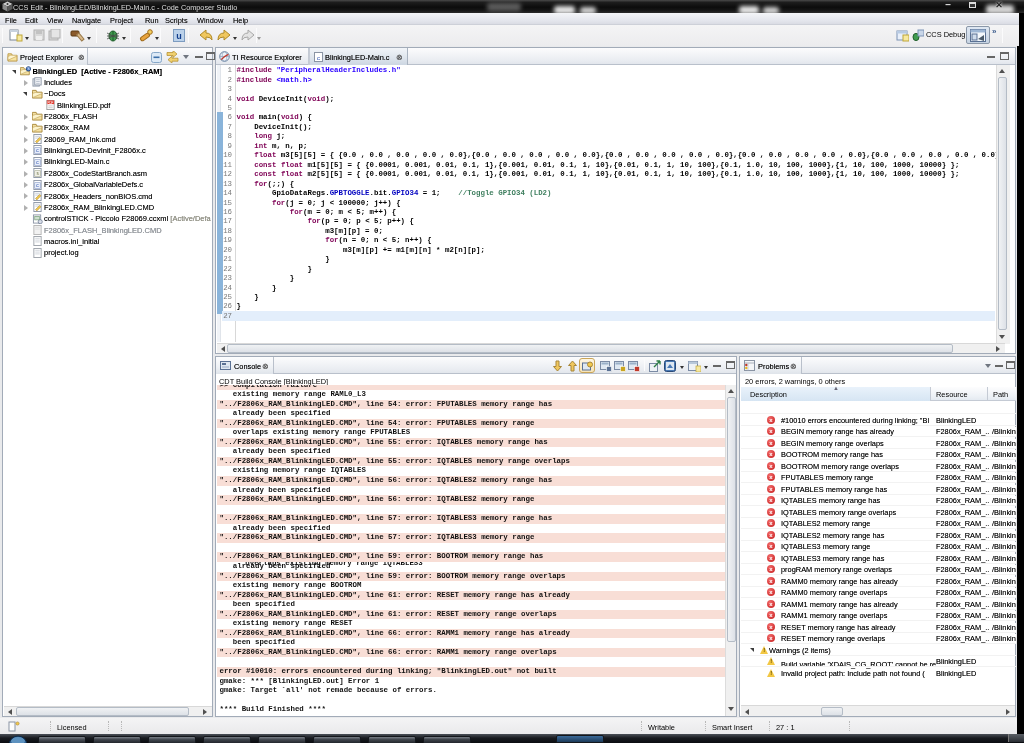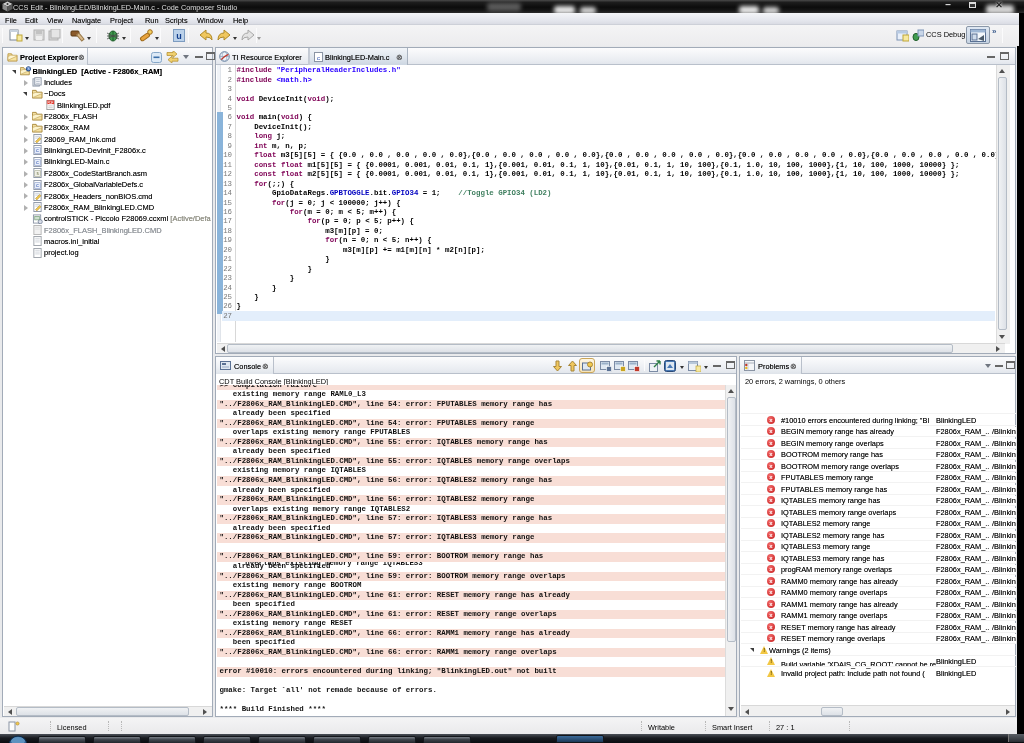--- a/index.html
+++ b/index.html
@@ -172,21 +172,21 @@
 <div class="tsep" style="left:1002px"></div>
 </div>
 <div class="abs" style="left:0;top:46px;width:1017px;height:672px;background:#e9eaec"></div>
 <div class="panel" style="left:2px;top:47px;width:211px;height:670px">
 <div class="tabrow"></div>
 <div class="tab tabsel" style="left:0;width:85px">
 <svg class="abs" style="left:4px;top:4px" width="11" height="10" viewBox="0 0 12 11">
 <path d="M1 3 L1 10 L11 10 L11 4 L6 4 L5 2 L1 2 Z" fill="#f6e3a1" stroke="#b89440"></path>
 <path d="M1 5 L4 3.5 L11 3.5 L11 4.5 L1 9 Z" fill="#fdf4cf" stroke="#b89440" stroke-width="0.6"></path>
       </svg>
-<span class="abs" style="left:17px;top:4.5px;font-weight:bold;font-size:7.5px">Project Explorer</span>
+<span class="abs" style="left:17px;top:4.5px;font-weight:normal;font-size:7.5px">Project Explorer</span>
 <span class="abs tabx" style="left:75px;top:4.5px">⊗</span>
 </div>
 <svg class="abs" style="left:148px;top:4px" width="11" height="11" viewBox="0 0 11 11">
 <rect x="0.5" y="0.5" width="10" height="10" rx="2" fill="#dce9f6" stroke="#86a7c8"></rect>
 <rect x="2.5" y="4.5" width="6" height="1.6" fill="#3a6ea8"></rect>
     </svg>
 <svg class="abs" style="left:163px;top:3px" width="13" height="12" viewBox="0 0 13 12">
 <path d="M2 2 L8 2 L8 0 L12 3.5 L8 7 L8 5 L2 5 Z" fill="#f0d070" stroke="#b08a28" stroke-width="0.7" transform="translate(-1,-0.5)"></path>
 <path d="M11 7 L5 7 L5 5 L1 8.5 L5 12 L5 10 L11 10 Z" fill="#f0d070" stroke="#b08a28" stroke-width="0.7" transform="translate(1,0.2)"></path>
     </svg>
@@ -508,37 +508,37 @@
 <div class="cline mono" style="top:24.150000000000002px;padding-left:2.5px">   already been specified</div>
 <div class="cline mono cpink" style="top:33.7px;padding-left:2.5px">"../F2806x_RAM_BlinkingLED.CMD", line 54: error: FPUTABLES memory range</div>
 <div class="cline mono" style="top:43.25px;padding-left:2.5px">   overlaps existing memory range FPUTABLES</div>
 <div class="cline mono cpink" style="top:52.8px;padding-left:2.5px">"../F2806x_RAM_BlinkingLED.CMD", line 55: error: IQTABLES memory range has</div>
 <div class="cline mono" style="top:62.349999999999994px;padding-left:2.5px">   already been specified</div>
 <div class="cline mono cpink" style="top:71.89999999999999px;padding-left:2.5px">"../F2806x_RAM_BlinkingLED.CMD", line 55: error: IQTABLES memory range overlaps</div>
 <div class="cline mono" style="top:81.44999999999999px;padding-left:2.5px">   existing memory range IQTABLES</div>
 <div class="cline mono cpink" style="top:90.99999999999999px;padding-left:2.5px">"../F2806x_RAM_BlinkingLED.CMD", line 56: error: IQTABLES2 memory range has</div>
 <div class="cline mono" style="top:100.54999999999998px;padding-left:2.5px">   already been specified</div>
 <div class="cline mono cpink" style="top:110.09999999999998px;padding-left:2.5px">"../F2806x_RAM_BlinkingLED.CMD", line 56: error: IQTABLES2 memory range</div>
-<div class="cline mono" style="top:119.64999999999998px;padding-left:2.5px">   overlaps existing memory range IQTABLES2</div>
 <div class="cline mono cpink" style="top:129.2px;padding-left:2.5px">"../F2806x_RAM_BlinkingLED.CMD", line 57: error: IQTABLES3 memory range has</div>
 <div class="cline mono" style="top:138.75px;padding-left:2.5px">   already been specified</div>
 <div class="cline mono cpink" style="top:148.3px;padding-left:2.5px">"../F2806x_RAM_BlinkingLED.CMD", line 57: error: IQTABLES3 memory range</div>
 <div class="cline mono" style="top:174px;padding-left:15px">   overlaps existing memory range IQTABLES3</div>
 <div class="cline mono cpink" style="top:167.40000000000003px;padding-left:2.5px">"../F2806x_RAM_BlinkingLED.CMD", line 59: error: BOOTROM memory range has</div>
 <div class="cline mono" style="top:176.95000000000005px;padding-left:2.5px">   already been specified</div>
 <div class="cline mono cpink" style="top:186.50000000000006px;padding-left:2.5px">"../F2806x_RAM_BlinkingLED.CMD", line 59: error: BOOTROM memory range overlaps</div>
 <div class="cline mono" style="top:196.05000000000007px;padding-left:2.5px">   existing memory range BOOTROM</div>
 <div class="cline mono cpink" style="top:205.60000000000008px;padding-left:2.5px">"../F2806x_RAM_BlinkingLED.CMD", line 61: error: RESET memory range has already</div>
 <div class="cline mono" style="top:215.1500000000001px;padding-left:2.5px">   been specified</div>
 <div class="cline mono cpink" style="top:224.7000000000001px;padding-left:2.5px">"../F2806x_RAM_BlinkingLED.CMD", line 61: error: RESET memory range overlaps</div>
 <div class="cline mono" style="top:234.2500000000001px;padding-left:2.5px">   existing memory range RESET</div>
 <div class="cline mono cpink" style="top:243.80000000000013px;padding-left:2.5px">"../F2806x_RAM_BlinkingLED.CMD", line 66: error: RAMM1 memory range has already</div>
 <div class="cline mono" style="top:253.35000000000014px;padding-left:2.5px">   been specified</div>
 <div class="cline mono cpink" style="top:262.90000000000015px;padding-left:2.5px">"../F2806x_RAM_BlinkingLED.CMD", line 66: error: RAMM1 memory range overlaps</div>
 <div class="cline mono cpink" style="top:282.00000000000017px;padding-left:2.5px">error #10010: errors encountered during linking; "BlinkingLED.out" not built</div>
+<div class="cline mono" style="top:291.5500000000002px;padding-left:2.5px">gmake: *** [BlinkingLED.out] Error 1</div>
 <div class="cline mono" style="top:301.1000000000002px;padding-left:2.5px">gmake: Target `all' not remade because of errors.</div>
 <div class="cline mono" style="top:310.6500000000002px;padding-left:2.5px"></div>
 <div class="cline mono" style="top:320.2000000000002px;padding-left:2.5px">**** Build Finished ****</div>
 </div>
 <div class="sb-track" style="left:509px;top:28px;width:11px;height:331px;border-left:1px solid #dcdcdc">
 <div class="arr arr-u" style="left:2px;top:4px"></div>
 <div class="sb-thumb" style="left:1px;top:12px;width:9px;height:245px"></div>
 <div class="arr arr-d" style="left:2px;top:322px"></div>
 </div>
 </div>
@@ -552,20 +552,29 @@
 <circle cx="2.3" cy="5" r="1.2" fill="#c0392b"></circle>
 <circle cx="2.3" cy="8" r="1.2" fill="#e8b820"></circle>
       </svg>
 <span class="abs" style="left:18px;top:4.5px;font-size:7.4px">Problems</span>
 <span class="abs tabx" style="left:50px;top:4.5px">⊗</span>
 </div>
 <div class="vmenu" style="left:245px"></div>
 <div class="minmax mmin" style="left:255px"></div>
 <div class="minmax mmax" style="left:266px"></div>
 <div class="abs" style="left:5px;top:20px;font-size:7.4px;color:#000">20 errors, 2 warnings, 0 others</div>
+<div class="abs" style="left:1px;top:30px;width:275px;height:14px;
+ background:linear-gradient(#fdfdfe,#edf1f6 70%,#e4eaf1);border-bottom:1px solid #c4cad4">
+<div class="abs" style="left:0;top:0;width:190px;height:14px;background:linear-gradient(#e9f2fb,#d6e5f3);border-right:1px solid #c4cad4"></div>
+<div class="abs" style="left:190px;top:0;width:57px;height:14px;border-right:1px solid #c4cad4"></div>
+<span class="abs" style="left:92px;top:-2px;font-size:6px;color:#667">▲</span>
+<span class="abs" style="left:9px;top:3px;font-size:7.4px">Description</span>
+<span class="abs" style="left:195px;top:3px;font-size:7.4px">Resource</span>
+<span class="abs" style="left:252px;top:3px;font-size:7.4px">Path</span>
+</div>
 <div class="abs" style="left:1px;top:44px;width:275px;height:301px;overflow:hidden">
 <div class="prow" style="top:12.0px">
 <div class="picon-e" style="left:26px;top:1.5px">x</div>
 <span class="abs" style="left:40px;top:1.5px">#10010 errors encountered during linking; "Bl</span>
 <span class="abs" style="left:195px;top:1.5px;width:54px;overflow:hidden;background:#fff">BlinkingLED</span>
 </div>
 <div class="prow" style="top:23.5px">
 <div class="picon-e" style="left:26px;top:1.5px">x</div>
 <span class="abs" style="left:40px;top:1.5px">BEGIN memory range has already</span>
 <span class="abs" style="left:195px;top:1.5px;width:54px;overflow:hidden;background:#fff">F2806x_RAM_...</span>

